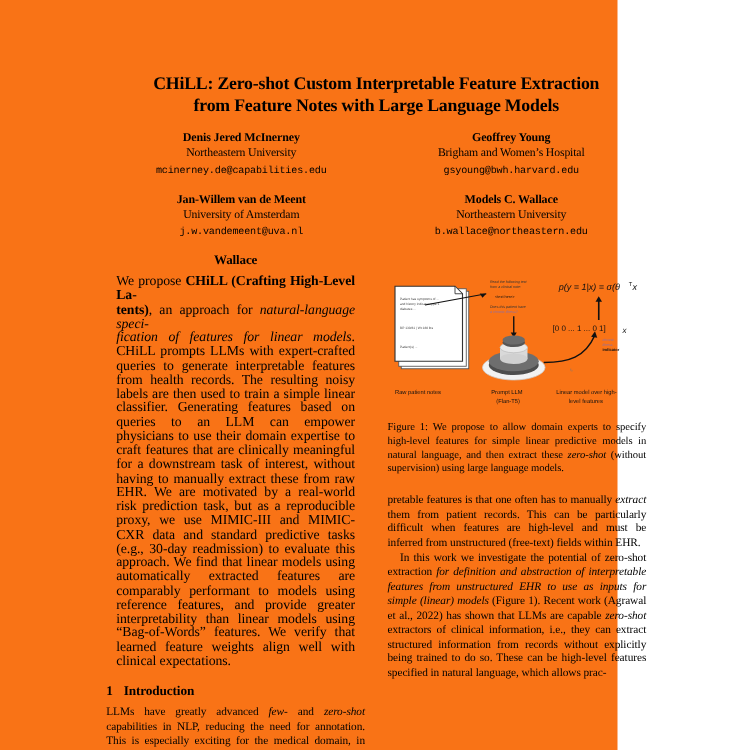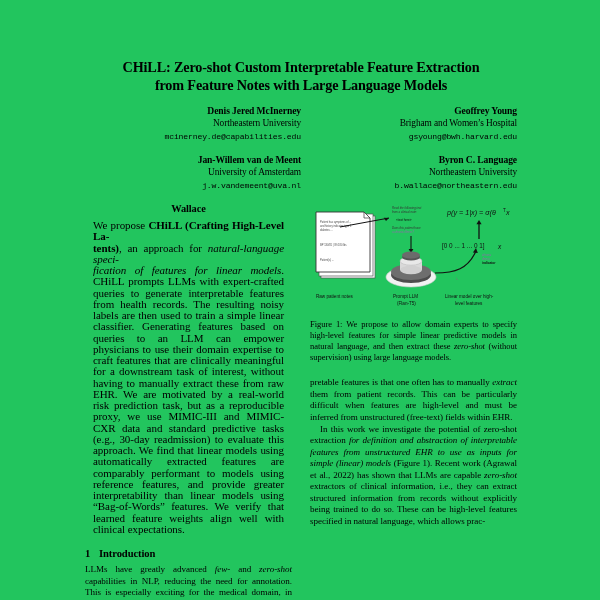--- a/index.html
+++ b/index.html
@@ -11,23 +11,23 @@
     width: 600px;
     height: 600px;
     overflow: hidden;
     font-family: "Liberation Serif", "DejaVu Serif", serif;
     color: #000000;
     position: relative;
   }
   .page {
     position: absolute;
     left: 0; top: 0;
-    width: 600px;
+    width: 494px;
     height: 600px;
-    background: #22c55e;
+    background: #f97316;
   }
   .content {
     position: absolute;
     left: 85px;
     top: 58px;
     width: 432px;
   }
 
   
   .title {
@@ -41,21 +41,21 @@
   .title .tline { display: block; }
 
   
   .authors {
     display: flex;
     width: 100%;
     margin: 0 0 2px 0;
   }
   .author-col {
     width: 50%;
-    text-align: right;
+    text-align: center;
   }
   .author-name {
     font-weight: bold;
     font-size: 9.6px;
     line-height: 13px;
     letter-spacing: -0.1px;
   }
   .author-affil {
     font-size: 9.4px;
     line-height: 13px;
@@ -126,21 +126,21 @@
     letter-spacing: -0.05px;
     margin: 0 0 14px 0;
   }
   .fig-caption i { font-style: italic; }
 
   
   .figure-box {
     position: relative;
     width: 207px;
     height: 108px;
-    margin: 0 0 8px 0;
+    margin: 17px 0 8px 0;
   }
   .fig-svg { display: block; }
 
   
   svg text { font-family: "Liberation Sans", "DejaVu Sans", sans-serif; }
 </style>
 </head>
 <body>
 
 <div class="page">
@@ -165,21 +165,21 @@
       </div>
     </div>
 
     <div class="authors row2">
       <div class="author-col">
         <div class="author-name">Jan-Willem van de Meent</div>
         <div class="author-affil">University of Amsterdam</div>
         <div class="author-email">j.w.vandemeent@uva.nl</div>
       </div>
       <div class="author-col">
-        <div class="author-name">Byron C. Language</div>
+        <div class="author-name">Models C. Wallace</div>
         <div class="author-affil">Northeastern University</div>
         <div class="author-email">b.wallace@northeastern.edu</div>
       </div>
     </div>
 
   </div>
 
   <div class="columns">
 
     <div class="col">

